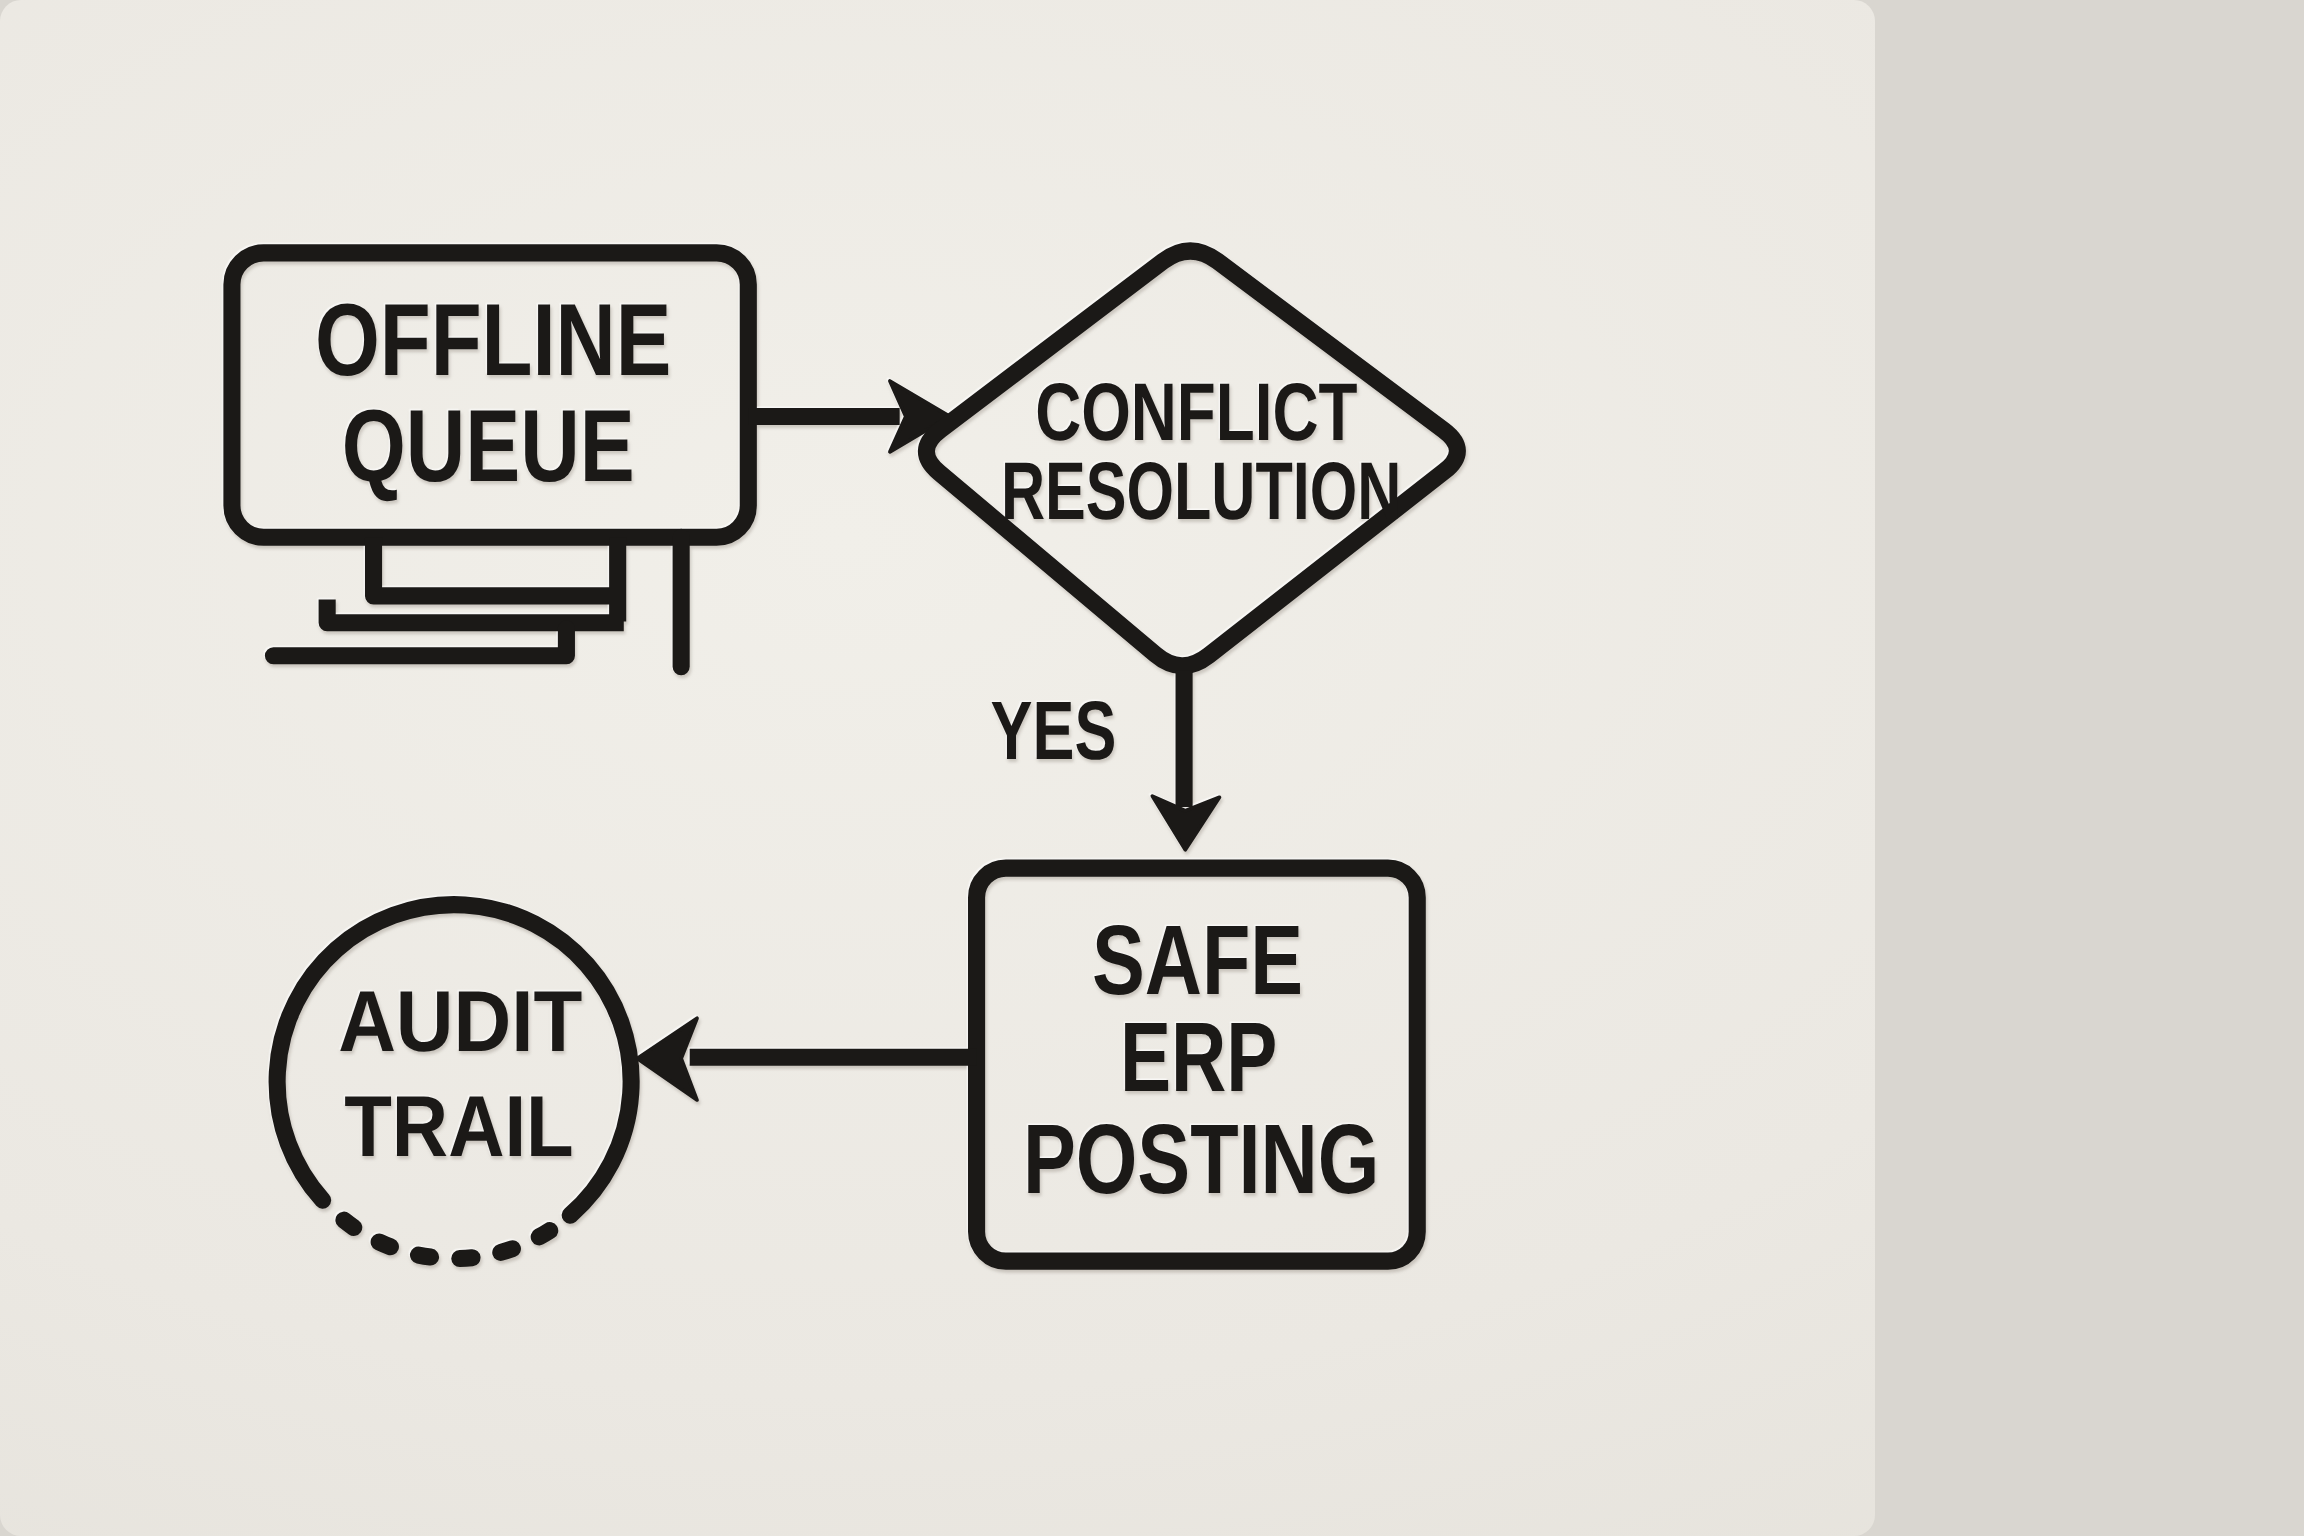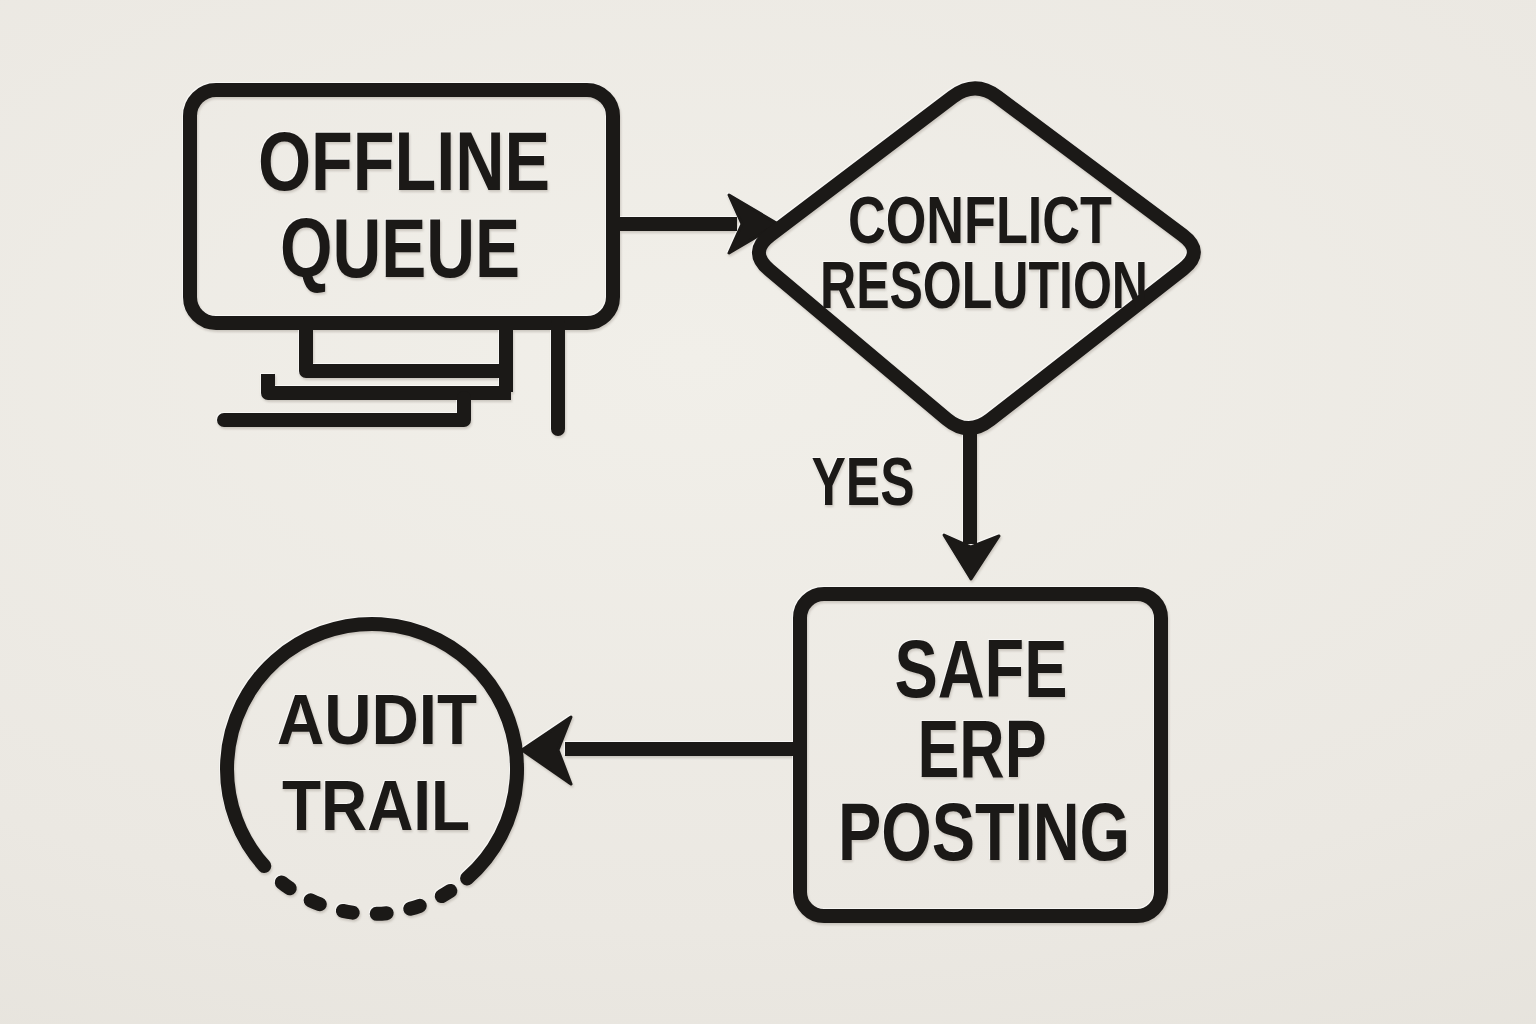--- a/index.html
+++ b/index.html
@@ -2,25 +2,26 @@
 <html><head>
 <meta charset="utf-8">
 <style>
   html, body {
     margin: 0;
     padding: 0;
     background: #d9d6d0;
   }
   #canvas {
     position: relative;
-    width: 1536px;
+    width: 1250px;
     height: 1024px;
     overflow: hidden;
     background:
       radial-gradient(ellipse 120% 90% at 45% 35%, #f1efe9 0%, #ebe8e2 62%, #e4e1da 100%);
+    border-radius: 14px;
   }
   #canvas svg {
     position: absolute;
     inset: 0;
     width: 100%;
     height: 100%;
     filter: drop-shadow(-1px -1px 0.5px rgba(255,255,255,0.65))
             drop-shadow(1.5px 2px 1px rgba(110,100,90,0.28));
   }
   .ink-stroke {

